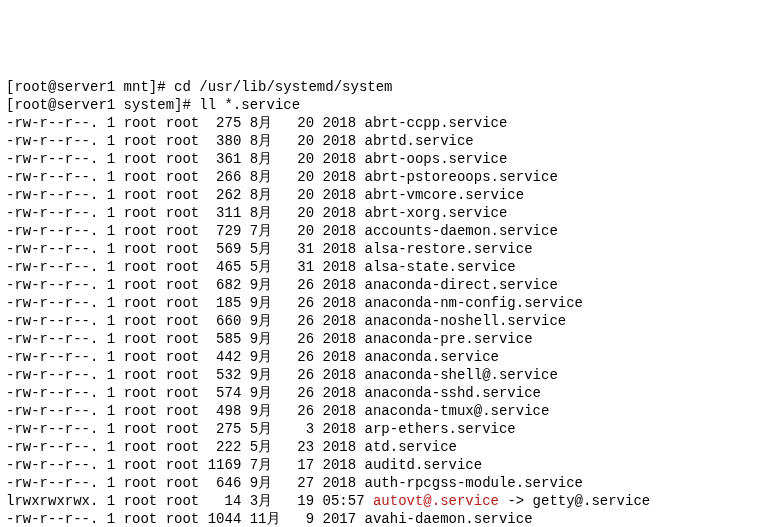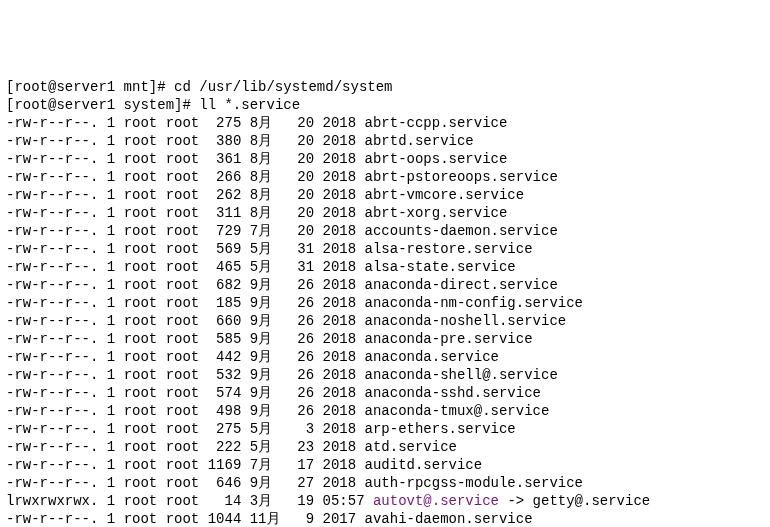--- a/index.html
+++ b/index.html
@@ -11,21 +11,21 @@
       font-family: "Courier New", monospace;
       font-size: 14px;
       background: #ffffff;
       color: #000000;
       padding: 6px;
       white-space: pre;
       line-height: 18px;
       width: 770px;
     }
     .symlink {
-      color: #701a75;
+      color: #b91c1c;
     }
     .line {
       display: block;
     }
   </style>
 </head>
 <body>
 
 
 

